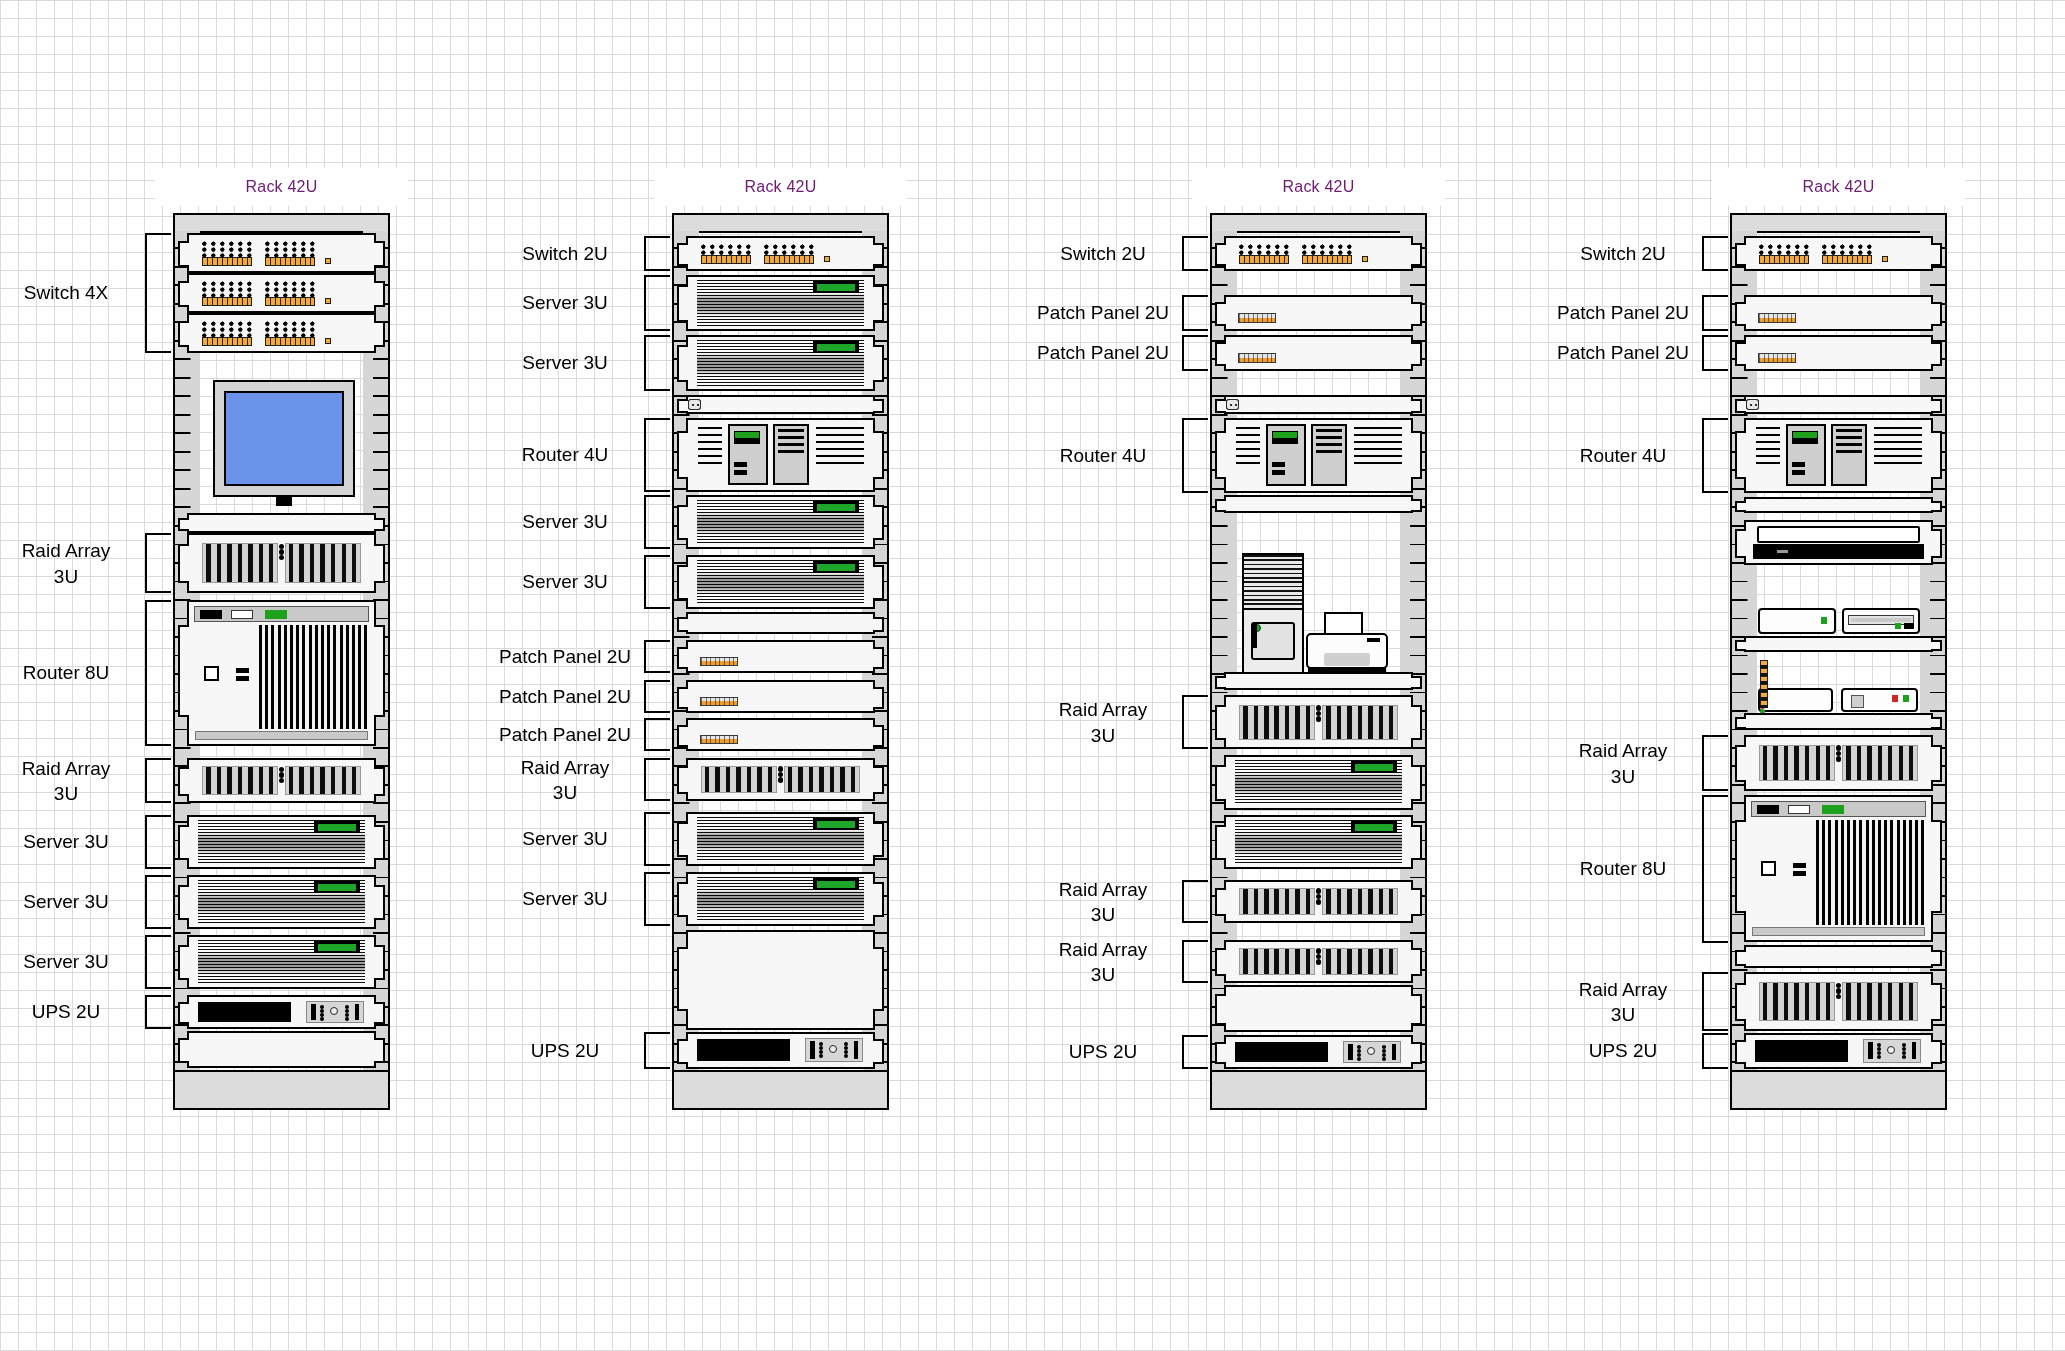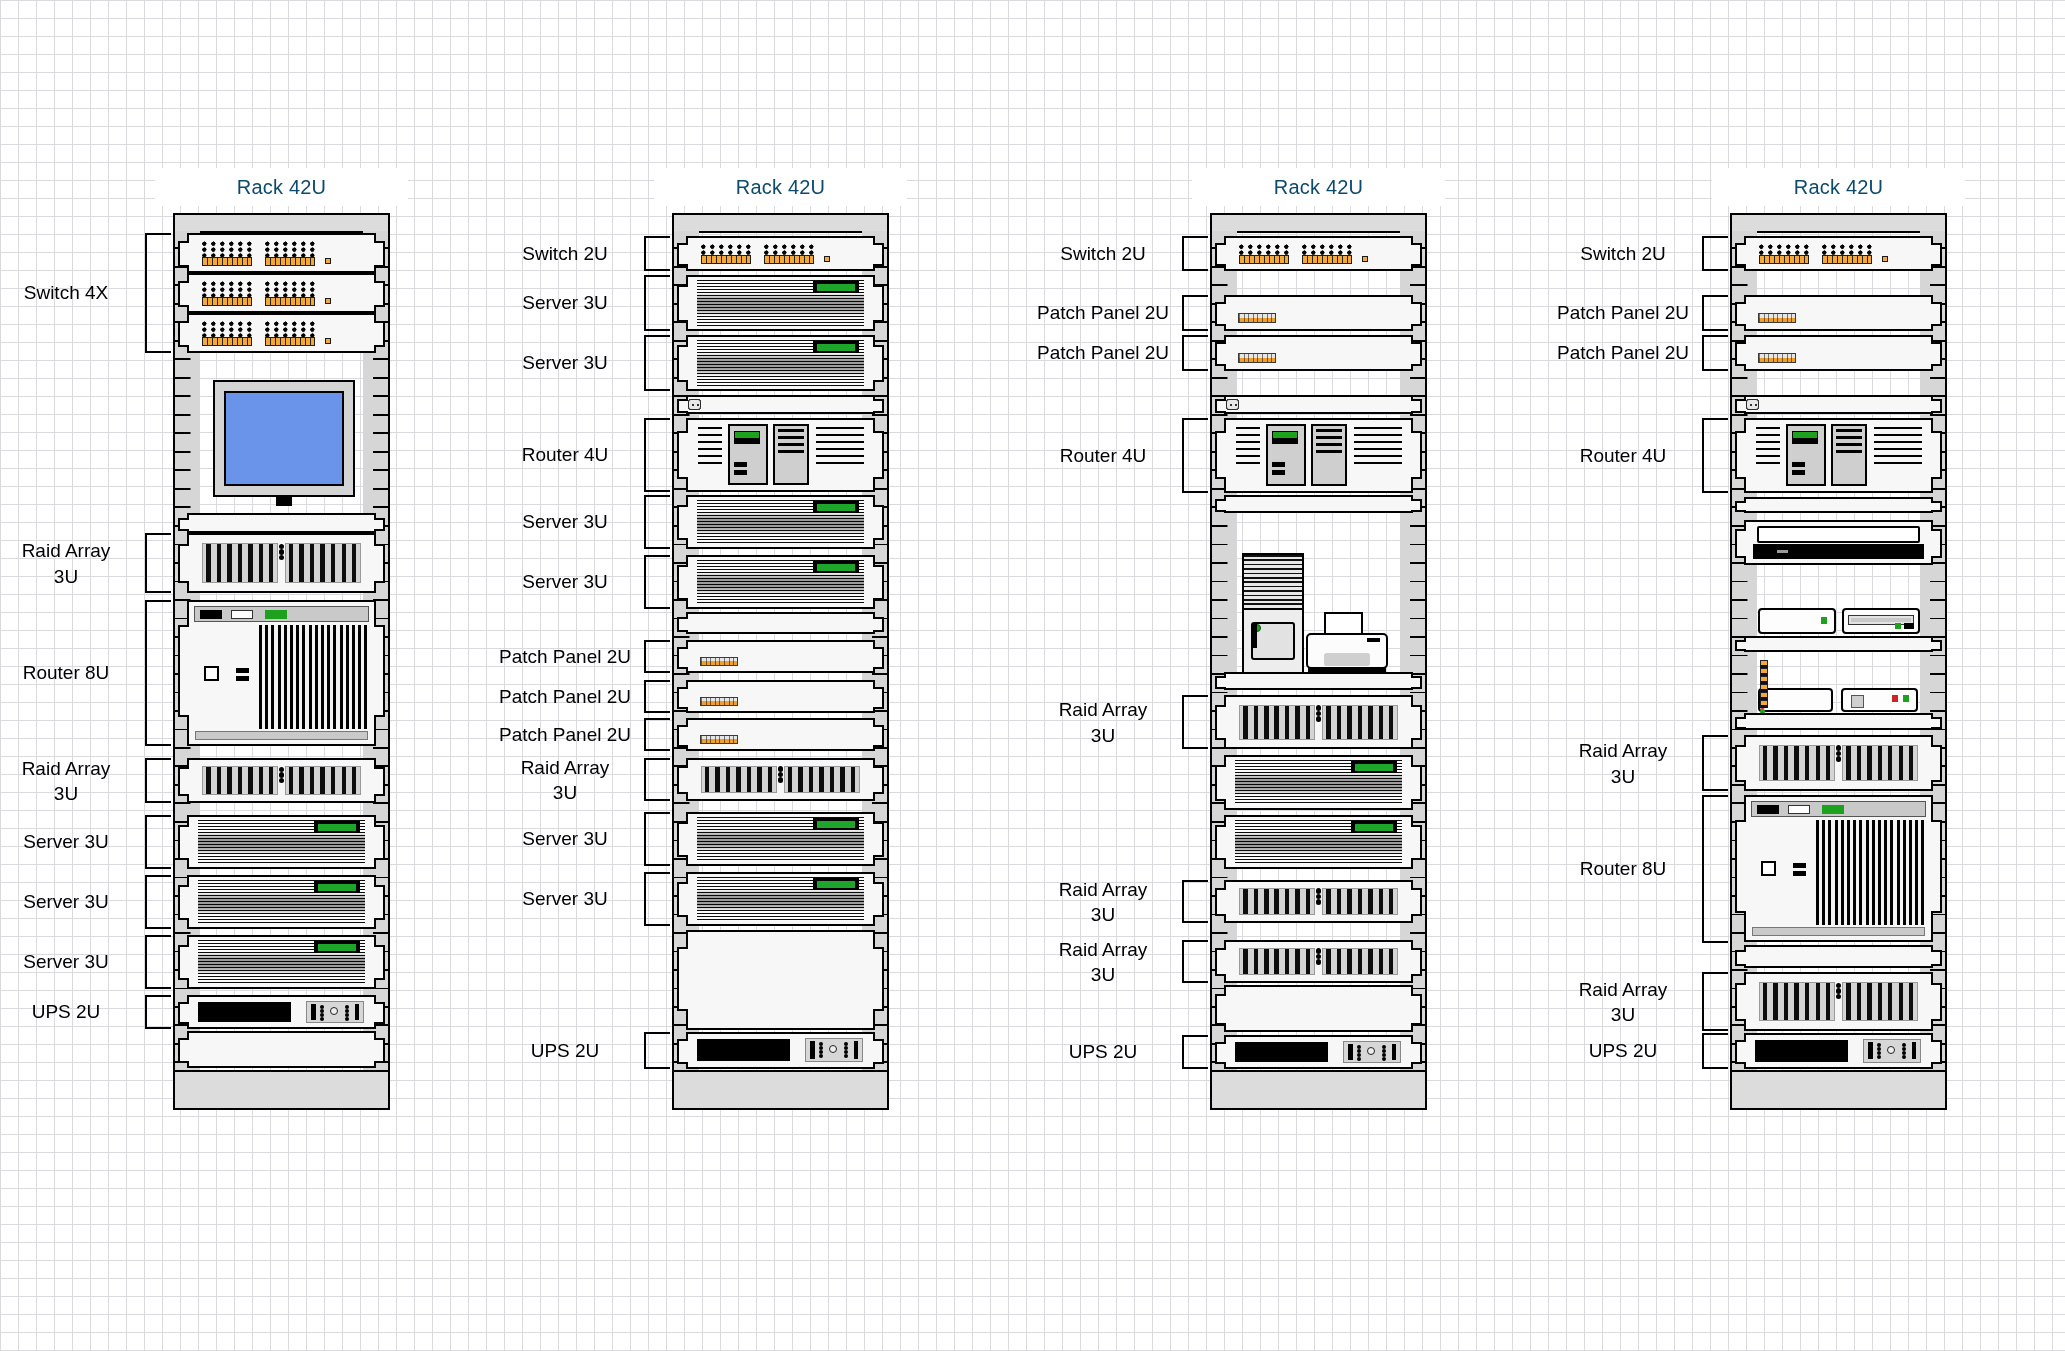--- a/index.html
+++ b/index.html
@@ -2,21 +2,21 @@
 <html><head>
 <meta charset="utf-8">
 <style>
   html,body{margin:0;padding:0;}
   body{font-family:"Liberation Sans",sans-serif;}
   #canvas{position:relative;width:2065px;height:1351px;background-color:#ffffff;
     background-image:linear-gradient(#d8dade 1px,transparent 1px),linear-gradient(90deg,#d8dade 1px,transparent 1px);
     background-size:18px 18px;overflow:hidden;}
   .rack{position:absolute;}
   .rtitle{position:absolute;height:38px;background:#fff;display:flex;align-items:center;justify-content:center;
-    font-size:20px;color:#0c4a6e;letter-spacing:.2px;}
+    font-size:16px;color:#701a75;letter-spacing:.2px;}
   .rtop,.rbase{position:absolute;left:0;right:0;background:#dcdcdc;border:2.5px solid #000;box-sizing:border-box;}
   .rtop{top:0;height:20px;}
   .rbase{bottom:0;height:40px;}
   .rail{position:absolute;top:18px;bottom:38px;width:27px;background:#d6d6d6;box-sizing:border-box;
     background-image:repeating-linear-gradient(to bottom,transparent 0 16.5px,#000 16.5px 18.5px);
     background-size:62% 100%;background-repeat:no-repeat;}
   .rail.left{left:0;border-left:2.5px solid #000;background-position:left top;}
   .rail.right{right:0;border-right:2.5px solid #000;background-position:right top;}
   .unit{position:absolute;background:#f7f7f7;border:2px solid #000;box-sizing:border-box;}
   .unit::before,.unit::after{content:"";position:absolute;top:16%;height:62%;width:9px;background:#f7f7f7;border:2px solid #000;}

